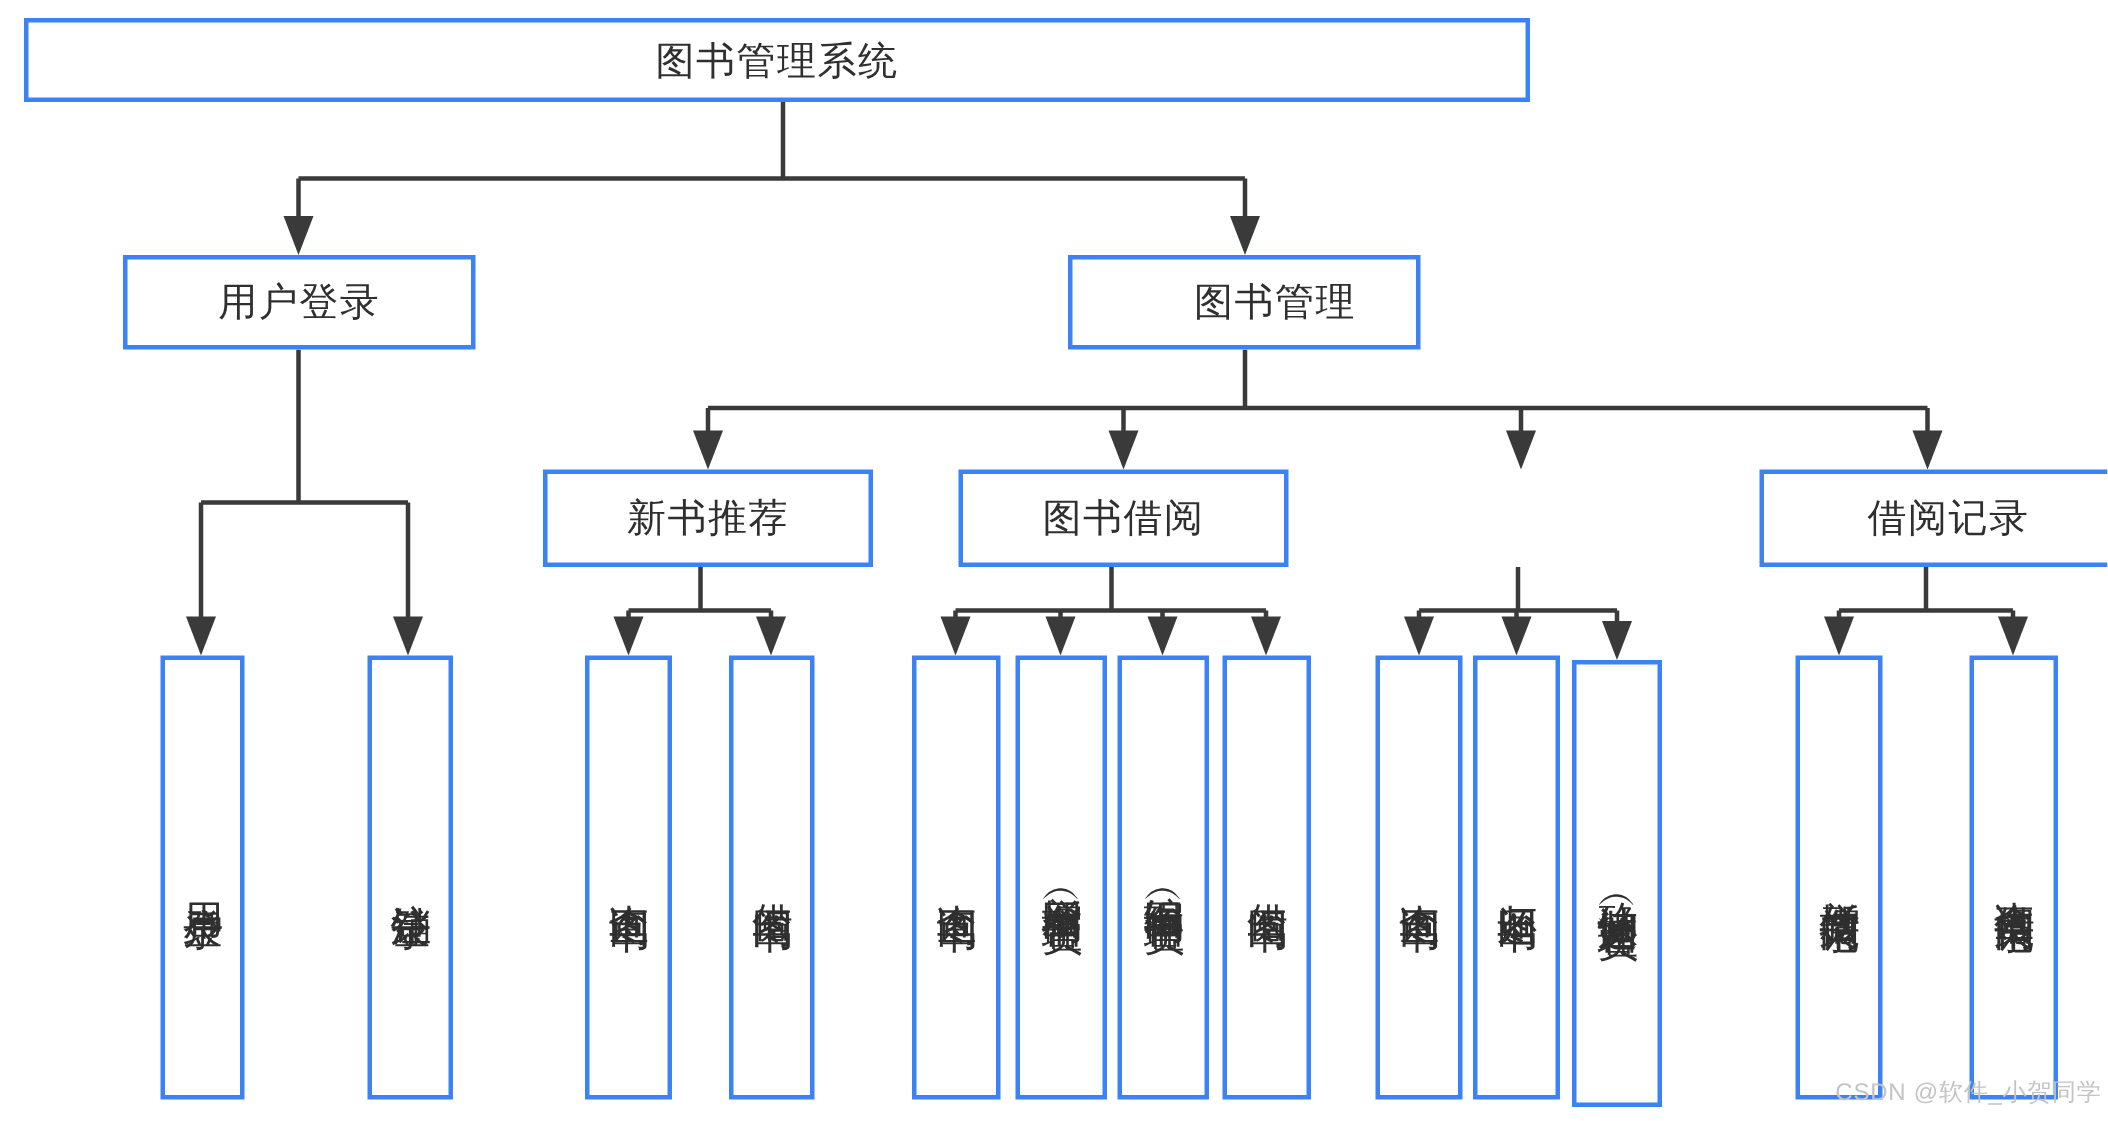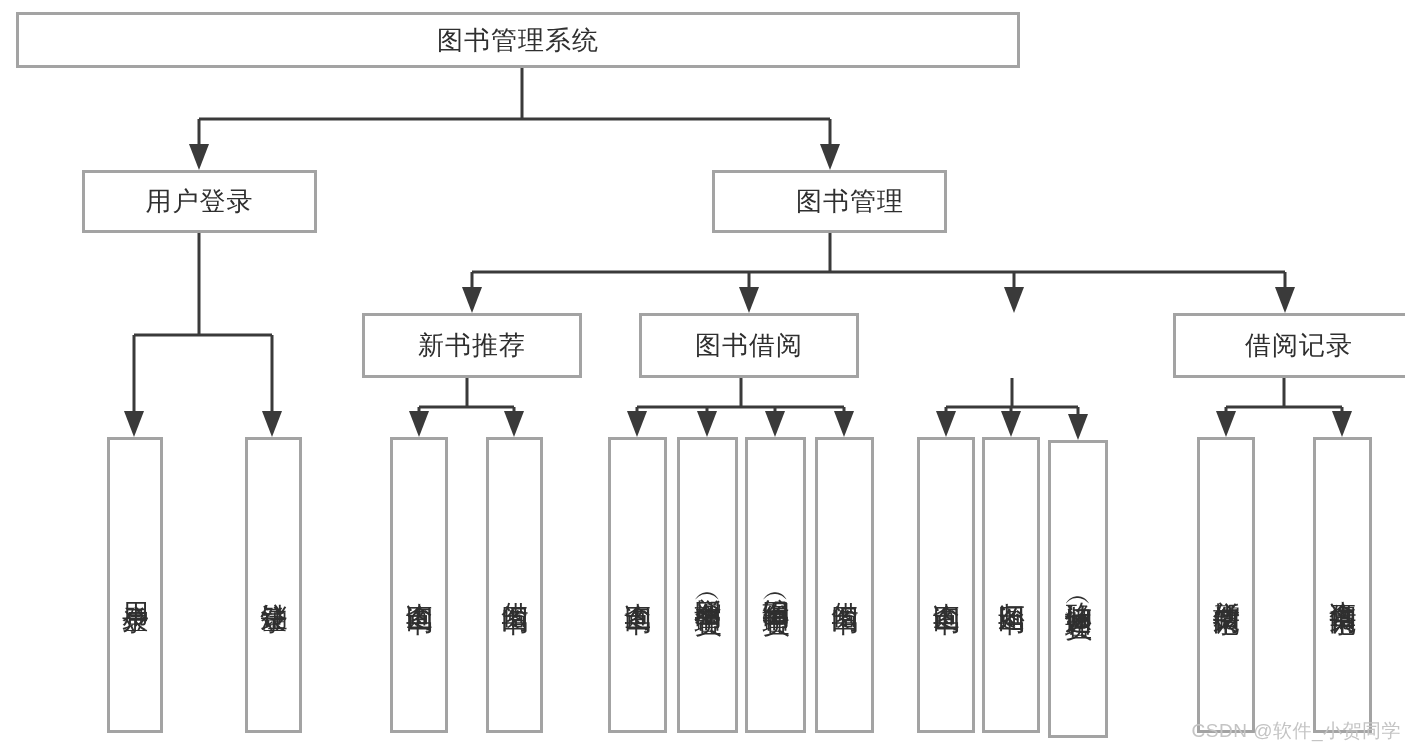--- a/index.html
+++ b/index.html
@@ -16,42 +16,42 @@
     left: 0; top: 0;
     width: 1405px; height: 747px;
     pointer-events: none;
   }
   .wires path { stroke: #3a3a3a; stroke-width: 3; fill: none; }
   .wires polygon { fill: #3a3a3a; stroke: none; }
   .hnode, .vnode {
     position: absolute;
     box-sizing: border-box;
     background: #ffffff;
-    border: 3px solid #a3a3a3;
+    border: 3px solid #3b82f6;
     color: #2f2f2f;
     display: flex;
     align-items: center;
     justify-content: center;
     text-align: center;
   }
   .hnode { font-size: 26px; letter-spacing: 1px; }
   .vnode {
     writing-mode: vertical-rl;
     text-orientation: mixed;
     font-size: 27px;
     letter-spacing: 2px;
     line-height: 1;
     top: 437px;
     height: 296px;
   }
   .watermark {
     position: absolute;
     right: 4px;
     top: 718px;
-    font-size: 19px;
+    font-size: 16px;
     letter-spacing: 0.5px;
     color: #c4c4c4;
     z-index: 5;
     white-space: nowrap;
   }
 </style>
 </head>
 <body>
 
 <div class="canvas">

